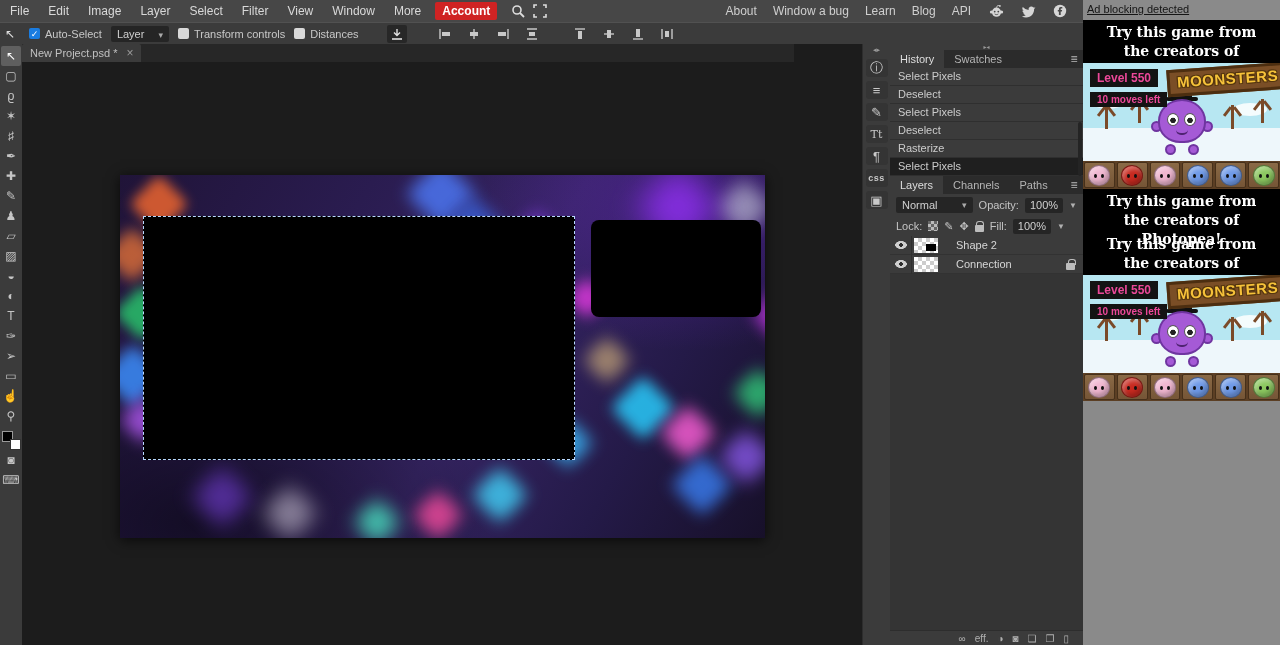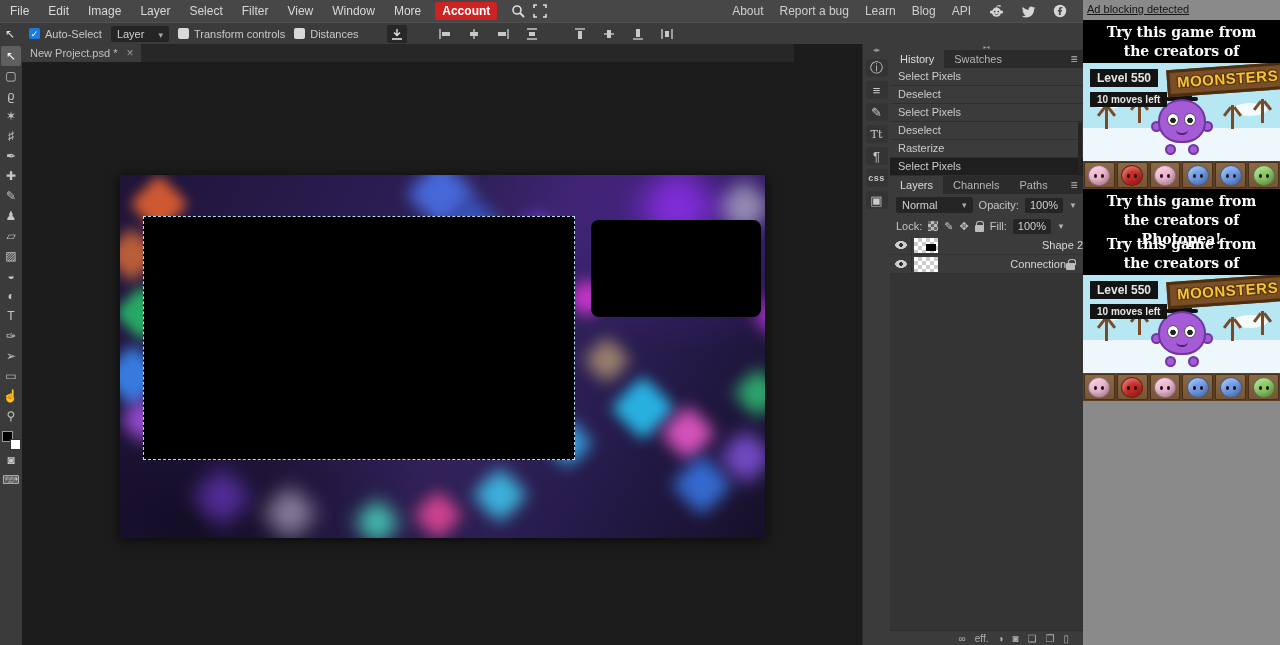--- a/index.html
+++ b/index.html
@@ -111,36 +111,36 @@
       radial-gradient(6px 4px at 50% 50%, #cfcfcf 95%, transparent); }
   .thumbwrap { width:28px; height:19px; display:flex; align-items:center; justify-content:center; }
   .thumb { position:relative; width:24px; height:15px; overflow:hidden;
     background-image:linear-gradient(45deg,#ccc 25%,transparent 25%,transparent 75%,#ccc 75%),
       linear-gradient(45deg,#ccc 25%,#fff 25%,#fff 75%,#ccc 75%);
     background-size:8px 8px; background-position:0 0,4px 4px; background-color:#fff; }
   .thumbwrap.cyan .thumb { outline:2px solid #2ad0dc; }
   .thumb.shape-small:after { content:""; position:absolute; right:2px; bottom:2px; width:10px; height:7px; background:#000; }
   .thumb.shape-full:after { content:""; position:absolute; inset:2px 3px; background:#000; }
   .thumb.image { background:linear-gradient(130deg,#1a1240,#5a2ae0 45%,#c040e0 62%,#201040); }
-  .lname { font-size:11px; color:#d6d6d6; margin-left:4px; white-space:nowrap; overflow:hidden; flex:1;text-align:right; }
+  .lname { font-size:11px; color:#d6d6d6; margin-left:16px; white-space:nowrap; overflow:hidden; flex:1; }
   .locki { margin-right:8px; }
   #layers-filler { flex:1; background:#343434; }
   #layer-actions { height:15px; background:#3b3b3b; border-top:1px solid #2d2d2d; display:flex;
     align-items:center; justify-content:flex-end; gap:9px; padding-right:14px; color:#b0b0b0; font-size:10px; }
   .act { display:flex; align-items:center; }
 
   
   #adcol { position:absolute; left:1083px; top:0; width:197px; height:645px; background:#8a8a8a; }
   #ad-notice { height:20px; font-size:11px; color:#151515; text-decoration:underline; padding:3px 0 0 4px; }
   .ad-banner { height:43px; background:#000; color:#fff; text-align:center;
     font-family:"DejaVu Serif", serif; font-weight:bold; font-size:14px; line-height:19px; padding-top:3px; }
   .moonsters { position:relative; height:98px; overflow:hidden;
     background:linear-gradient(#b7e7f2 0 66%, #eef7fb 66% 100%); }
   .cloud { position:absolute; background:#fff; border-radius:50%; opacity:.85; }
-  .badge { position:absolute; left:7px; background:#131313; color:#e5e5e5; font-weight:bold; padding:2px 7px; }
+  .badge { position:absolute; left:7px; background:#131313; color:#ec4899; font-weight:bold; padding:2px 7px; }
   .badge.lvl { top:6px; font-size:12px; }
   .badge.mov { top:29px; font-size:10px; }
   .woodsign { position:absolute; right:-8px; top:3px; background:#7a4e26; border:3px solid #4c2e10;
     padding:1px 7px 2px; transform:rotate(-4deg); }
   .woodsign span { color:#f6c23a; font-weight:bold; font-size:15px; letter-spacing:.5px;
     text-shadow:1px 1px 0 #53350e,-1px 1px 0 #53350e,1px -1px 0 #53350e,-1px -1px 0 #53350e; }
   .tree { position:absolute; width:3px; height:24px; background:#7a4a28; }
   .tree:before { content:""; position:absolute; width:3px; height:11px; background:#7a4a28;
     transform:rotate(38deg); left:-5px; top:1px; }
   .tree:after { content:""; position:absolute; width:3px; height:11px; background:#7a4a28;
@@ -206,21 +206,21 @@
         </svg>
     </span>
     <span class="tbicon">
       <svg width="14" height="14" viewBox="0 0 14 14">
           <path d="M1 4V1h3M10 1h3v3M13 10v3h-3M4 13H1v-3" fill="none" stroke="#ddd" stroke-width="1.6"></path>
         </svg>
     </span>
     <span id="menu-spacer"></span>
     <div id="menu-right">
         <div class="mi dim">About</div>
-        <div class="mi dim">Report a bug</div>
+        <div class="mi dim">Window a bug</div>
         <div class="mi dim">Learn</div>
         <div class="mi dim">Blog</div>
         <div class="mi dim">API</div>
       </div>
     <div id="social">
       <span class="tbicon">
         <svg width="15" height="14" viewBox="0 0 15 14">
             <circle cx="7.5" cy="8.2" r="4.6" fill="#d6d6d6"></circle>
             <circle cx="2.4" cy="8" r="1.5" fill="#d6d6d6"></circle>
             <circle cx="12.6" cy="8" r="1.5" fill="#d6d6d6"></circle>

